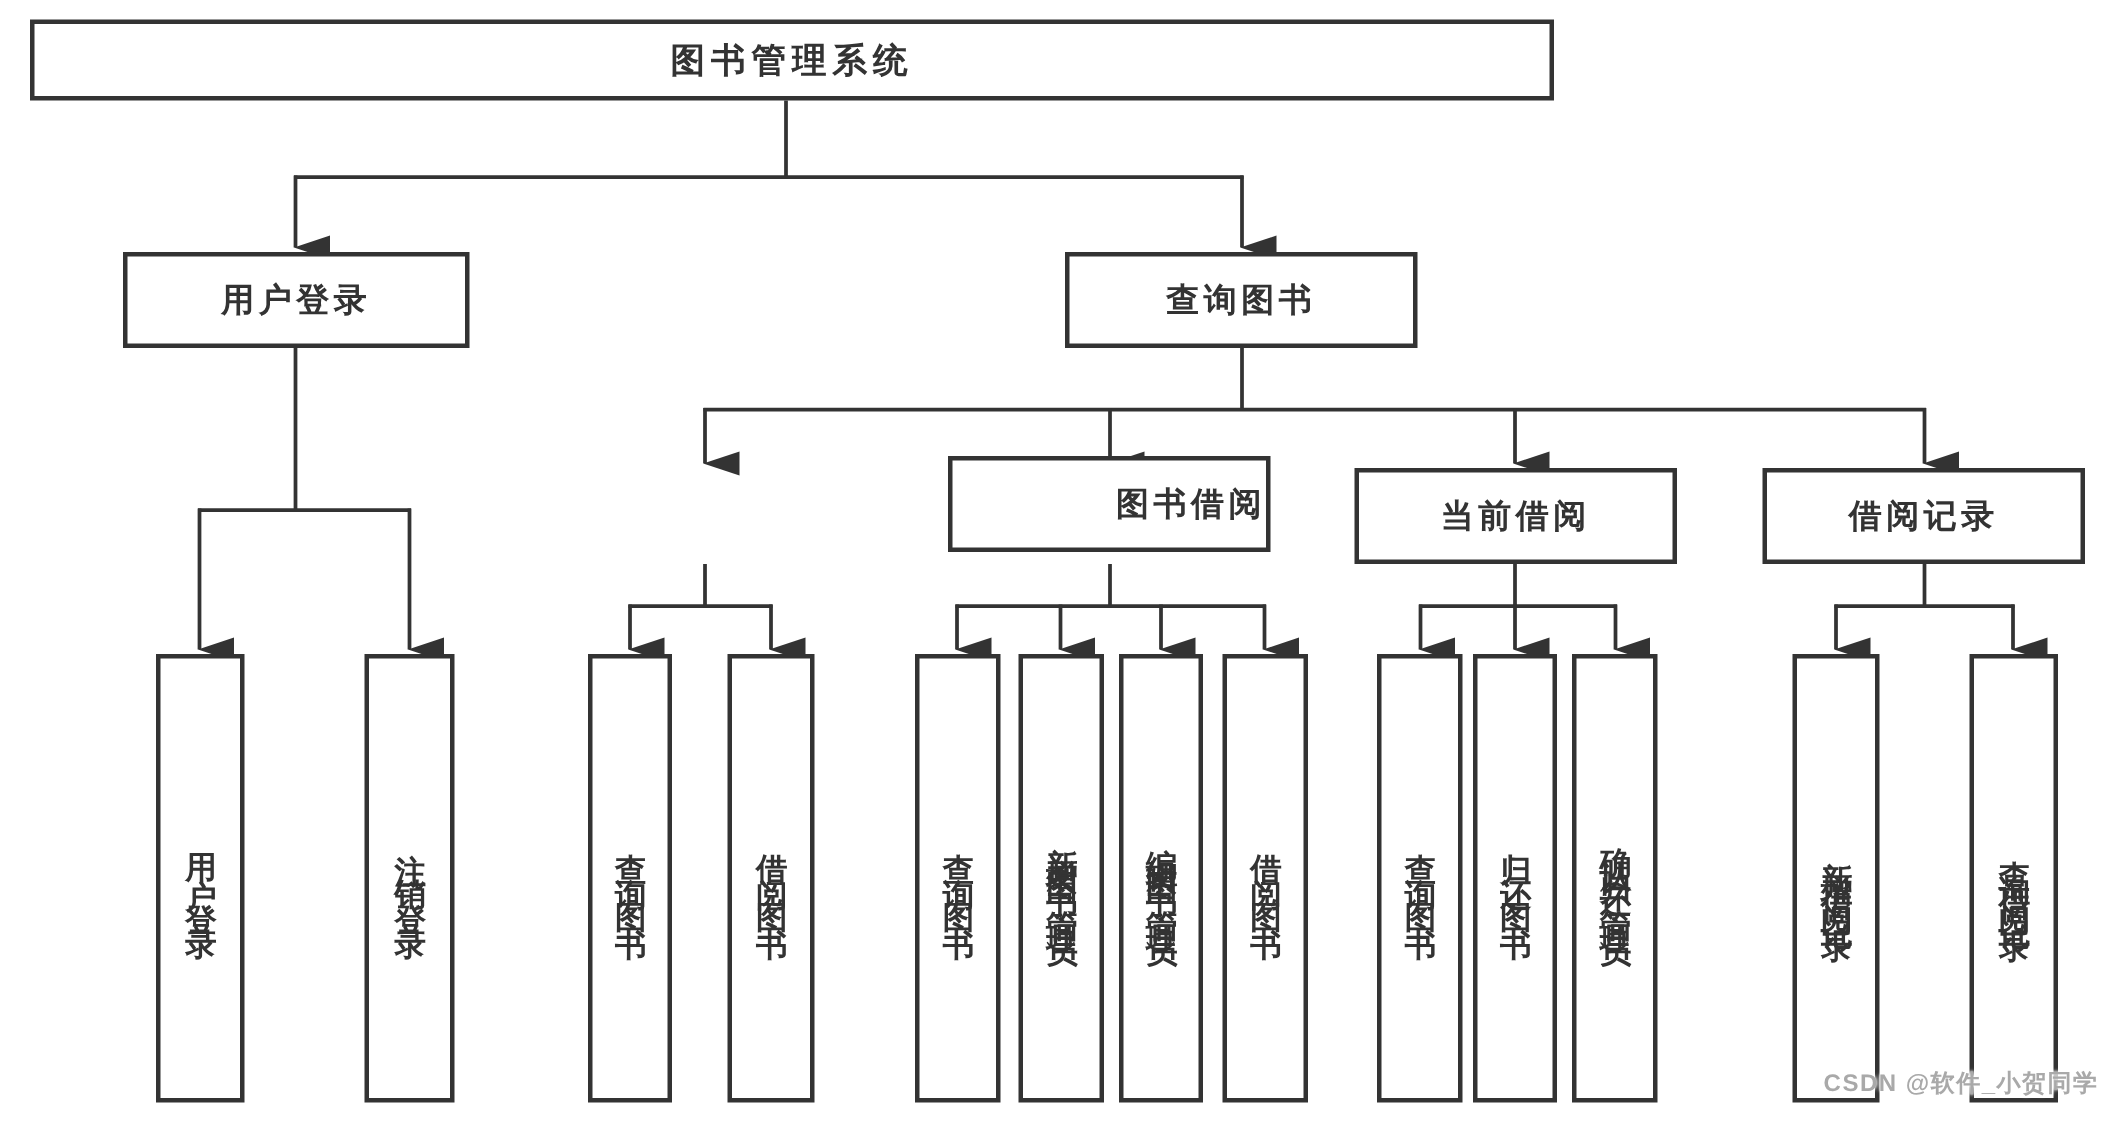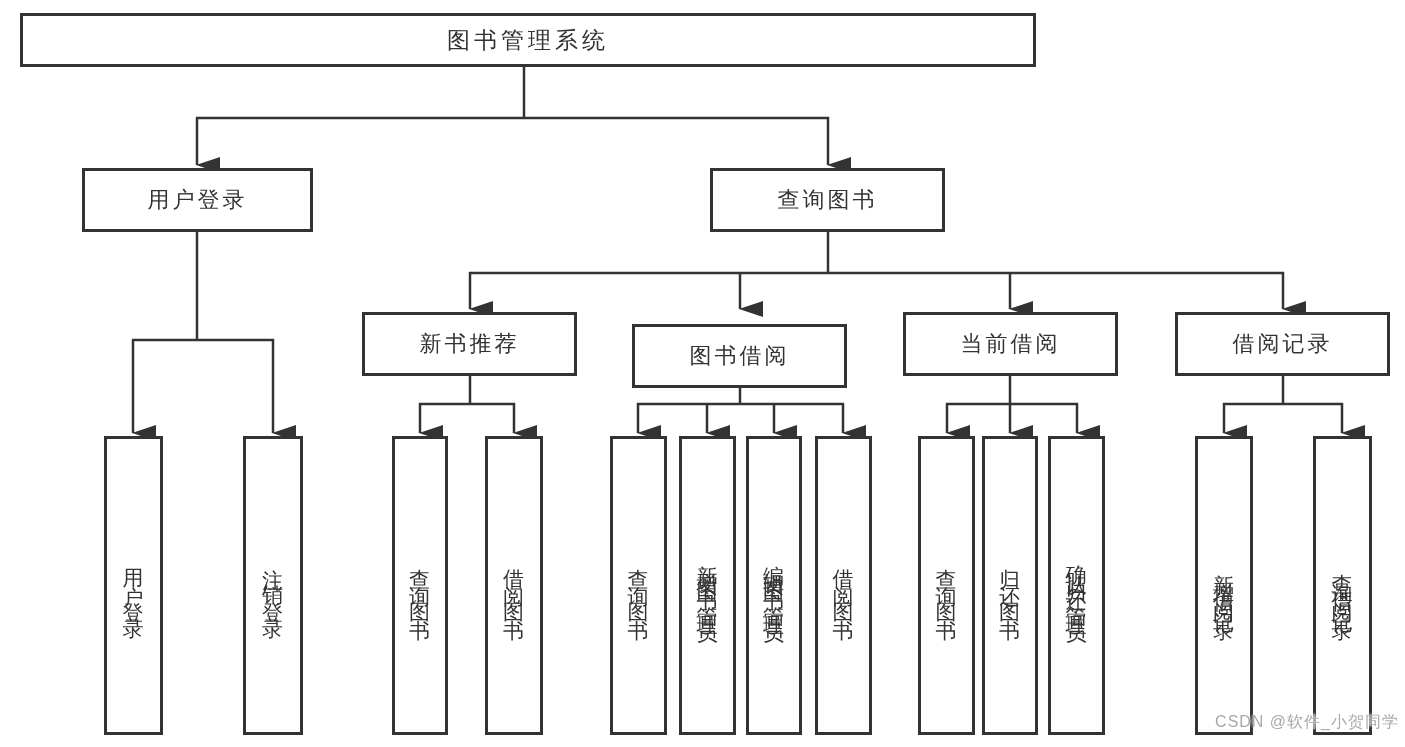--- a/index.html
+++ b/index.html
@@ -4,20 +4,21 @@
 <style>
   html, body { margin: 0; padding: 0; background: #ffffff; }
   .canvas {
     position: relative;
     width: 1405px;
     height: 747px;
     background: #ffffff;
     font-family: "Liberation Sans", "DejaVu Sans", sans-serif;
     color: #333333;
     overflow: hidden;
+    font-weight: bold;
   }
   .connectors {
     position: absolute;
     left: 0; top: 0;
     width: 1405px; height: 747px;
     pointer-events: none;
   }
   .node {
     position: absolute;
     box-sizing: border-box;
@@ -110,24 +111,21 @@
     <span>图书管理系统</span>
   </div>
 
   <div class="node h-node" style="left:82px; top:168px; width:231px; height:64px;">
     <span>用户登录</span>
   </div>
   <div class="node h-node" style="left:710px; top:168px; width:235px; height:64px;">
     <span>查询图书</span>
   </div>
 
-  <div class="node h-node" style="left:362px; top:312px; width:215px; height:64px;">
-    <span>新书推荐</span>
-  </div>
-  <div class="node h-node" style="left:632px; top:324px; width:215px; height:64px;">
+  <div class="node h-node" style="left:632px; top:304px; width:215px; height:64px;justify-content:flex-end;">
     <span>图书借阅</span>
   </div>
   <div class="node h-node" style="left:903px; top:312px; width:215px; height:64px;">
     <span>当前借阅</span>
   </div>
   <div class="node h-node" style="left:1175px; top:312px; width:215px; height:64px;text-align:center;">
     <span>借阅记录</span>
   </div>
 
   <div class="node leaf-node ls-wide" style="left:104px; top:436px; width:59px; height:299px;">

